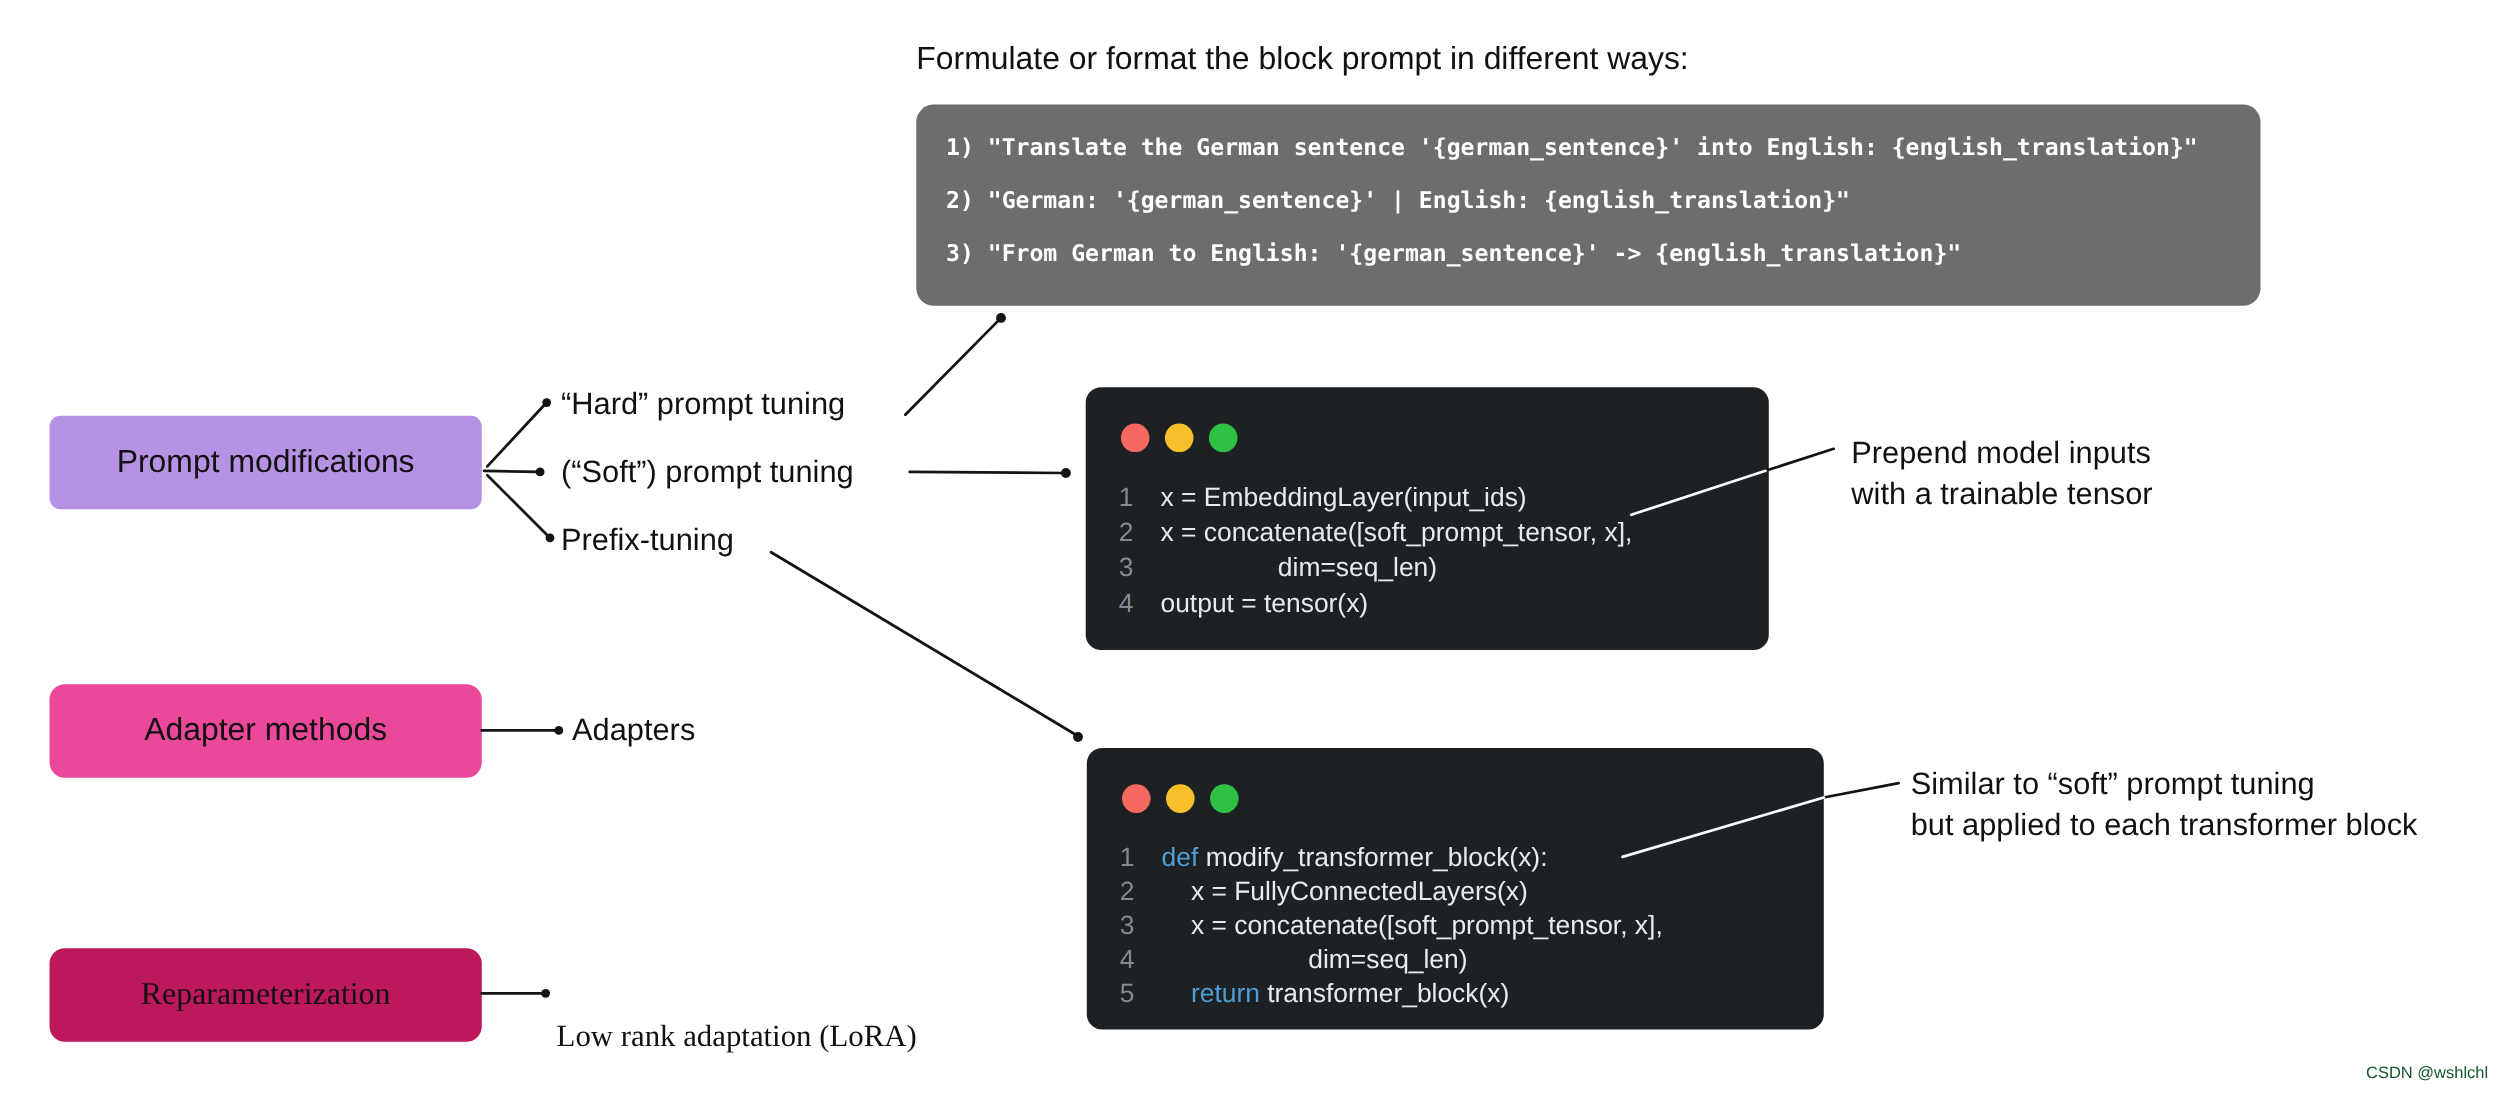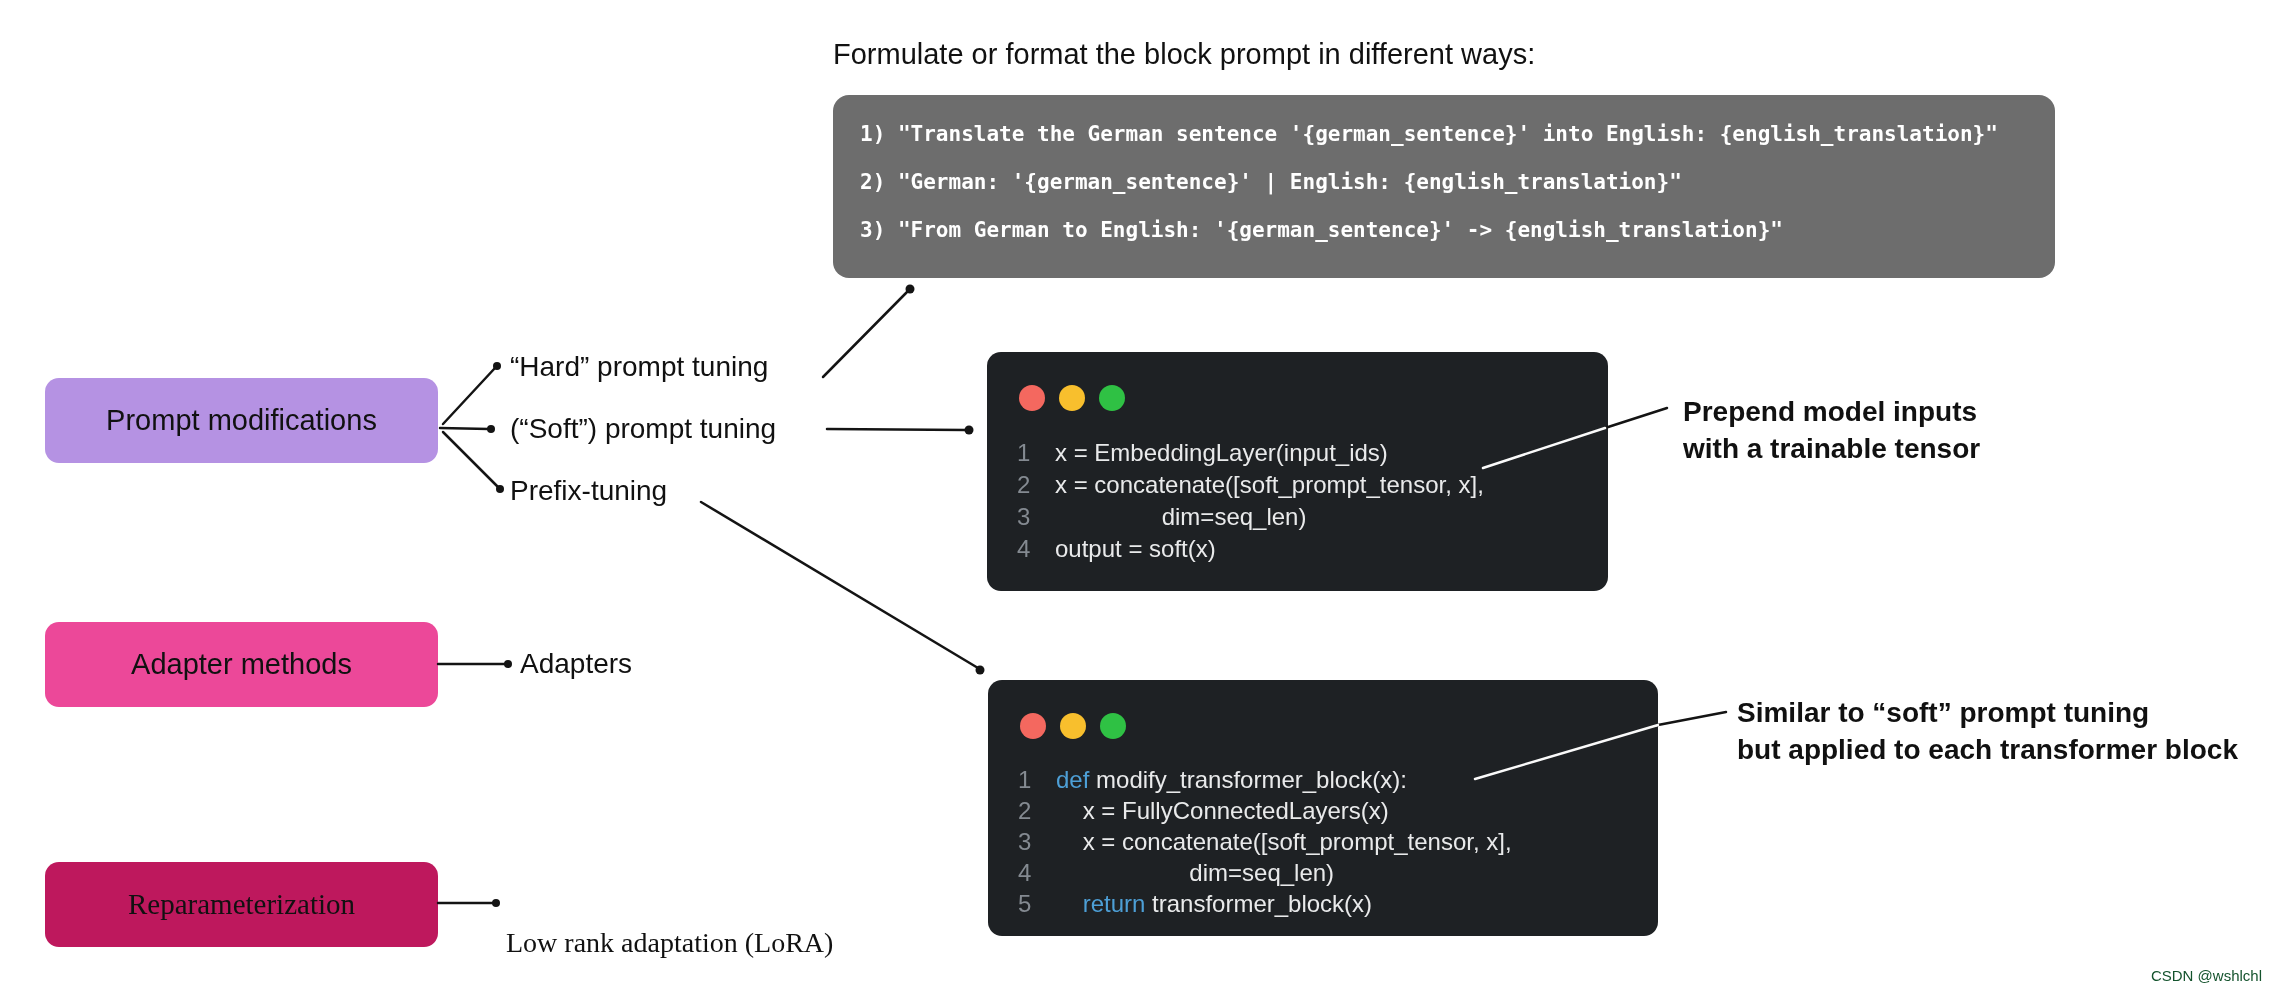--- a/index.html
+++ b/index.html
@@ -8,32 +8,32 @@
 
   .title{position:absolute;left:833px;top:38px;font-size:29px;color:#111;white-space:nowrap;}
 
   .prompt-box{position:absolute;left:833px;top:95px;width:1222px;height:183px;
               background:var(--gray-bg,#6d6d6d);border-radius:16px;padding-top:15px;box-sizing:border-box;}
   .prompt-line{height:48px;line-height:48px;padding-left:27px;white-space:pre;
                font-family:"DejaVu Sans Mono",monospace;font-size:21px;font-weight:600;color:#ffffff;}
 
   .cat-box{position:absolute;left:45px;width:393px;height:85px;border-radius:14px;
            display:flex;align-items:center;justify-content:center;font-size:29px;color:#111;}
-  .cat-1{top:378px;background:var(--cat1,#b592e3);}
+  .cat-1{top:378px;background:var(--cat1,#b592e3);border-radius:10px;}
   .cat-2{top:622px;background:var(--cat2,#d8c7f2);}
   .cat-3{top:862px;background:var(--cat3,#eae3f8);}
 
   .method{position:absolute;font-size:28px;color:#111;white-space:nowrap;line-height:32px;}
   .m-hard{left:510px;top:351px;}
   .m-soft{left:510px;top:413px;}
   .m-prefix{left:510px;top:475px;}
   .m-adapters{left:520px;top:648px;}
   .m-lora{left:506px;top:927px;font-family:Liberation Serif, serif;}
 
-  .annotation{position:absolute;font-size:28px;color:#111;line-height:37px;white-space:nowrap;font-weight:bold;}
+  .annotation{position:absolute;font-size:28px;color:#111;line-height:37px;white-space:nowrap;}
   .ann-soft{left:1683px;top:393px;}
   .ann-prefix{left:1737px;top:694px;}
 
   .code-block{position:absolute;background:var(--code-bg,#1e2124);border-radius:14px;}
   .cb-soft{left:987px;top:352px;width:621px;height:239px;}
   .cb-prefix{left:988px;top:680px;width:670px;height:256px;}
   .traffic{position:absolute;left:32px;top:33px;display:flex;gap:14px;}
   .dot{width:26px;height:26px;border-radius:50%;}
   .dot-red{background:var(--tl-red,#f4685f);}
   .dot-yellow{background:var(--tl-yellow,#f8bf2d);}
@@ -84,21 +84,21 @@
   <div class="code-block cb-soft">
     <div class="traffic">
       <div class="dot dot-red"></div>
       <div class="dot dot-yellow"></div>
       <div class="dot dot-green"></div>
     </div>
     <div class="code-lines">
         <div class="code-row"><span class="ln">1</span><span>x = EmbeddingLayer(input_ids)</span></div>
         <div class="code-row"><span class="ln">2</span><span>x = concatenate([soft_prompt_tensor, x],</span></div>
         <div class="code-row"><span class="ln">3</span><span>                dim=seq_len)</span></div>
-        <div class="code-row"><span class="ln">4</span><span>output = soft(x)</span></div>
+        <div class="code-row"><span class="ln">4</span><span>output = tensor(x)</span></div>
       </div>
   </div>
 
   <div class="code-block cb-prefix">
     <div class="traffic">
       <div class="dot dot-red"></div>
       <div class="dot dot-yellow"></div>
       <div class="dot dot-green"></div>
     </div>
     <div class="code-lines">

